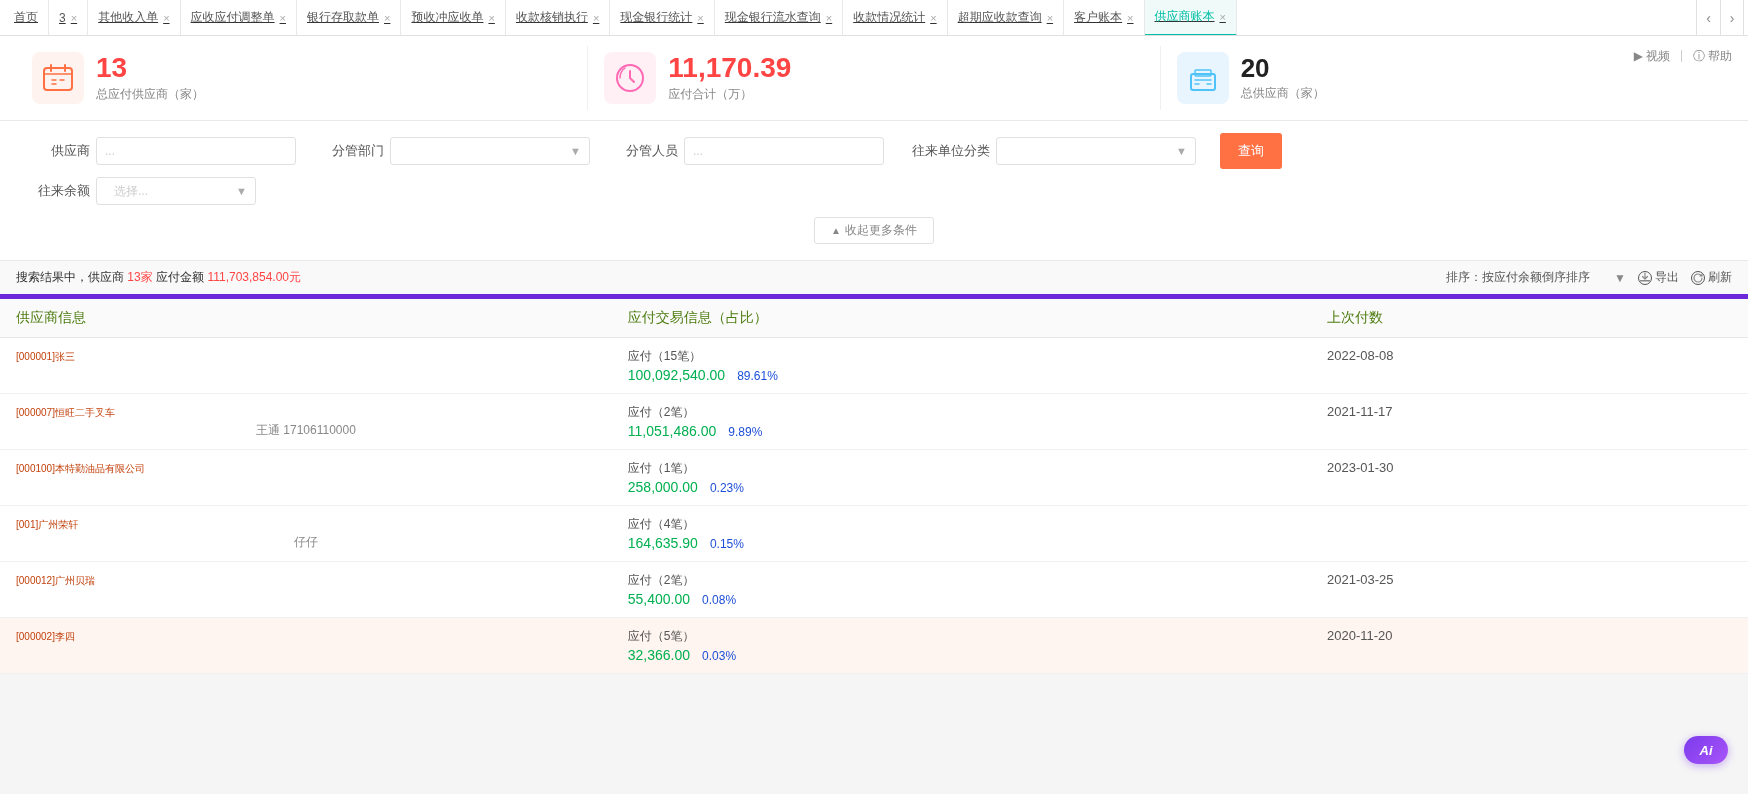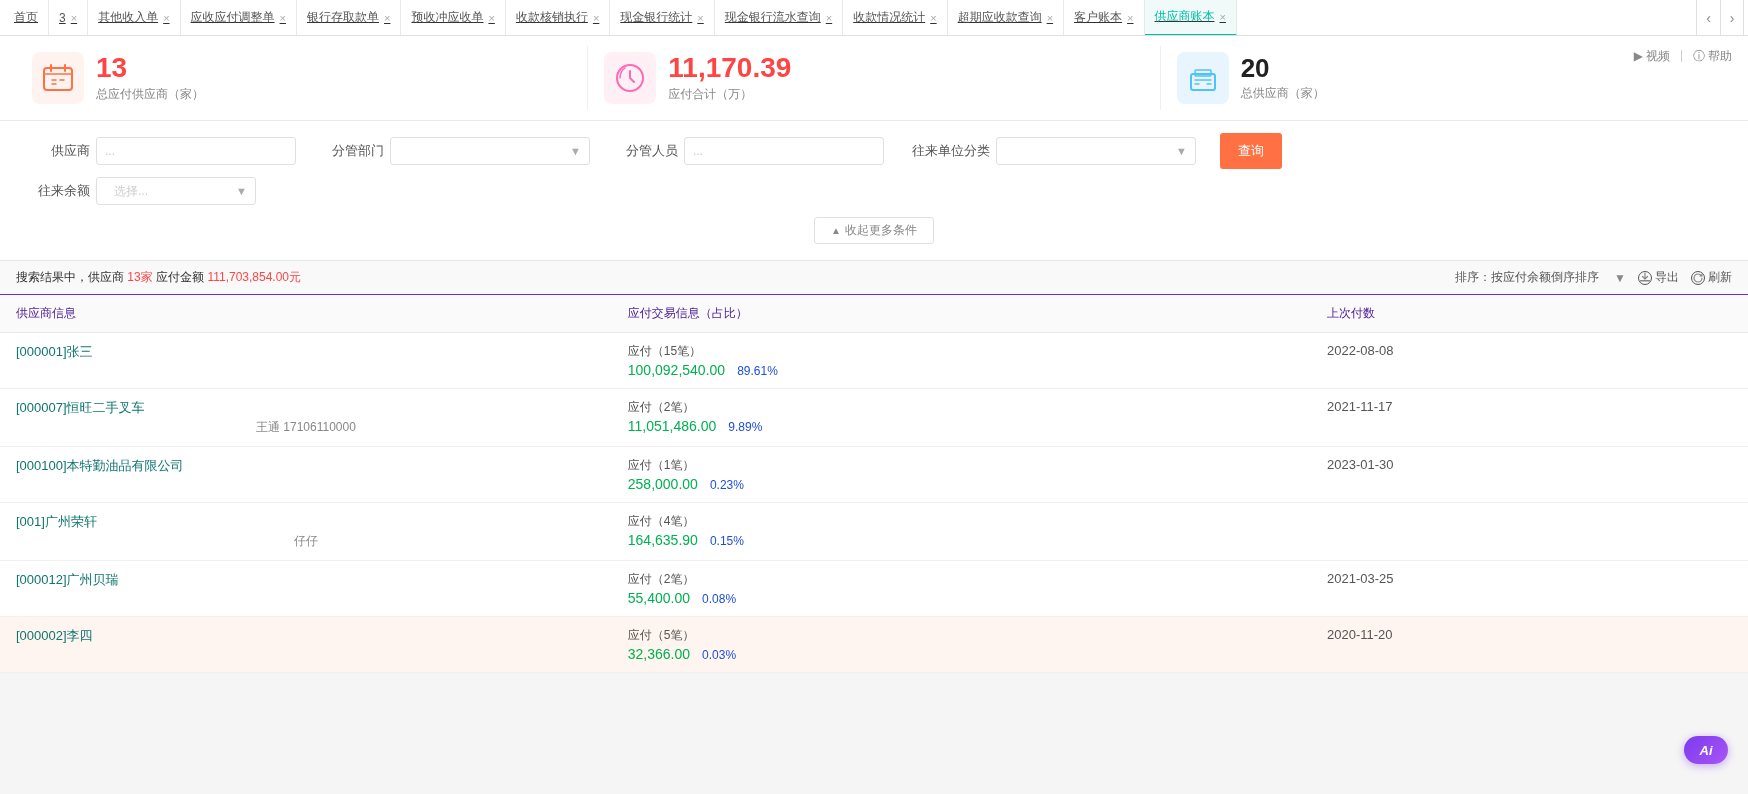--- a/index.html
+++ b/index.html
@@ -31,35 +31,35 @@
     .filter-label { font-size: 13px; color: #555; white-space: nowrap; min-width: 60px; text-align: right; }
     .filter-input { border: 1px solid #e0e0e0; border-radius: 3px; padding: 4px 8px; font-size: 13px; color: #333; background: #fff; width: 200px; display: flex; align-items: center; justify-content: space-between; cursor: text; height: 28px; }
     .filter-input .placeholder { color: #ccc; font-size: 12px; }
     .filter-select { border: 1px solid #e0e0e0; border-radius: 3px; padding: 4px 8px; font-size: 13px; color: #333; background: #fff; width: 220px; display: flex; align-items: center; justify-content: space-between; cursor: pointer; height: 28px; }
     .filter-select .arrow { color: #aaa; font-size: 11px; }
     .filter-group { display: flex; align-items: center; gap: 6px; }
     .query-btn { background: #ff7043; color: #fff; border: none; border-radius: 3px; padding: 5px 18px; font-size: 13px; cursor: pointer; height: 36px; }
     .collapse-btn { display: flex; align-items: center; justify-content: center; gap: 4px; color: #888; font-size: 12px; cursor: pointer; border: 1px solid #e0e0e0; border-radius: 3px; padding: 4px 12px; background: #fff; margin: 4px auto 8px; width: 120px; }
 
     
-    .results-bar { display: flex; align-items: center; justify-content: space-between; padding: 8px 16px; background: #f9f9f9; border-bottom: 1px solid #6d28d9; }
+    .results-bar { display: flex; align-items: center; justify-content: space-between; padding: 8px 16px; background: #f9f9f9; border-bottom: 5px solid #6d28d9; }
     .results-info { font-size: 12px; color: #555; }
     .results-info span { color: #333; font-weight: 500; }
     .results-actions { display: flex; align-items: center; gap: 12px; font-size: 12px; color: #555; }
-    .sort-select { display: flex; align-items: center; gap: 12px; cursor: pointer; }
+    .sort-select { display: flex; align-items: center; gap: 21px; cursor: pointer; }
     .action-btn { display: flex; align-items: center; gap: 3px; cursor: pointer; color: #555; }
     .action-icon { width: 14px; height: 14px; border: 1.5px solid currentColor; border-radius: 50%; display: inline-flex; align-items: center; justify-content: center; font-size: 8px; }
 
     
     .table-wrapper { background: #fff; overflow-x: auto; }
     .data-table { width: 100%; border-collapse: collapse; }
-    .data-table th { background: #fafafa; border-bottom: 1px solid #e8e8e8; padding: 10px 16px; font-size: 12px; font-weight: 500; color: #4c1d95; text-align: left; }
+    .data-table th { background: #fafafa; border-bottom: 1px solid #e8e8e8; padding: 10px 16px; font-size: 14px; font-weight: 500; color: #4d7c0f; text-align: left; }
     .data-table td { padding: 10px 16px; border-bottom: 1px solid #f0f0f0; font-size: 13px; vertical-align: top; }
     .data-table tr.highlighted td { background: #fff5f0; }
-    .supplier-link { color: #0f766e; text-decoration: none; font-size: 13px; }
+    .supplier-link { color: #c2410c; text-decoration: none; font-size: 10px; }
     .supplier-sub { font-size: 12px; color: #888; margin-top: 2px; text-align: center; }
     .tx-label { font-size: 12px; color: #555; }
     .tx-amount { font-size: 14px; color: #00b050; font-weight: 500; margin-top: 2px; }
     .tx-pct { font-size: 12px; color: #1d4ed8; margin-left: 12px; }
     .tx-row { display: flex; align-items: baseline; gap: 0; }
     .last-pay { font-size: 13px; color: #555; }
   </style>
 </head>
 <body>
 

